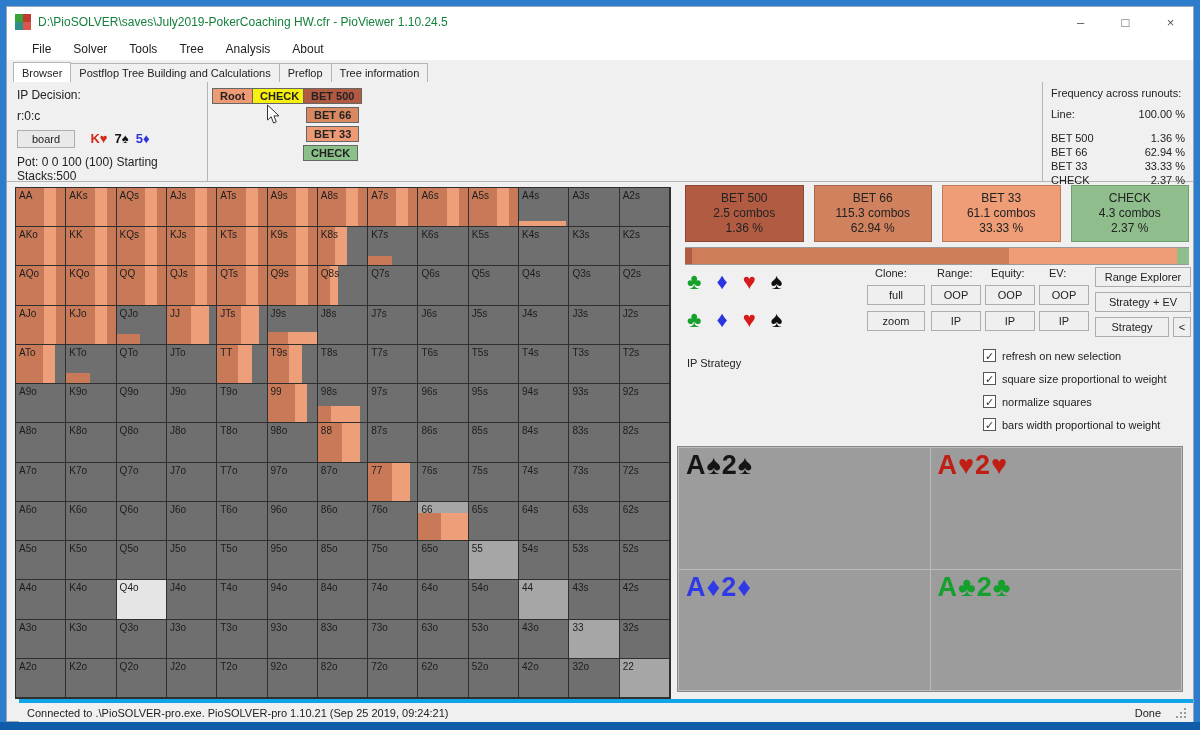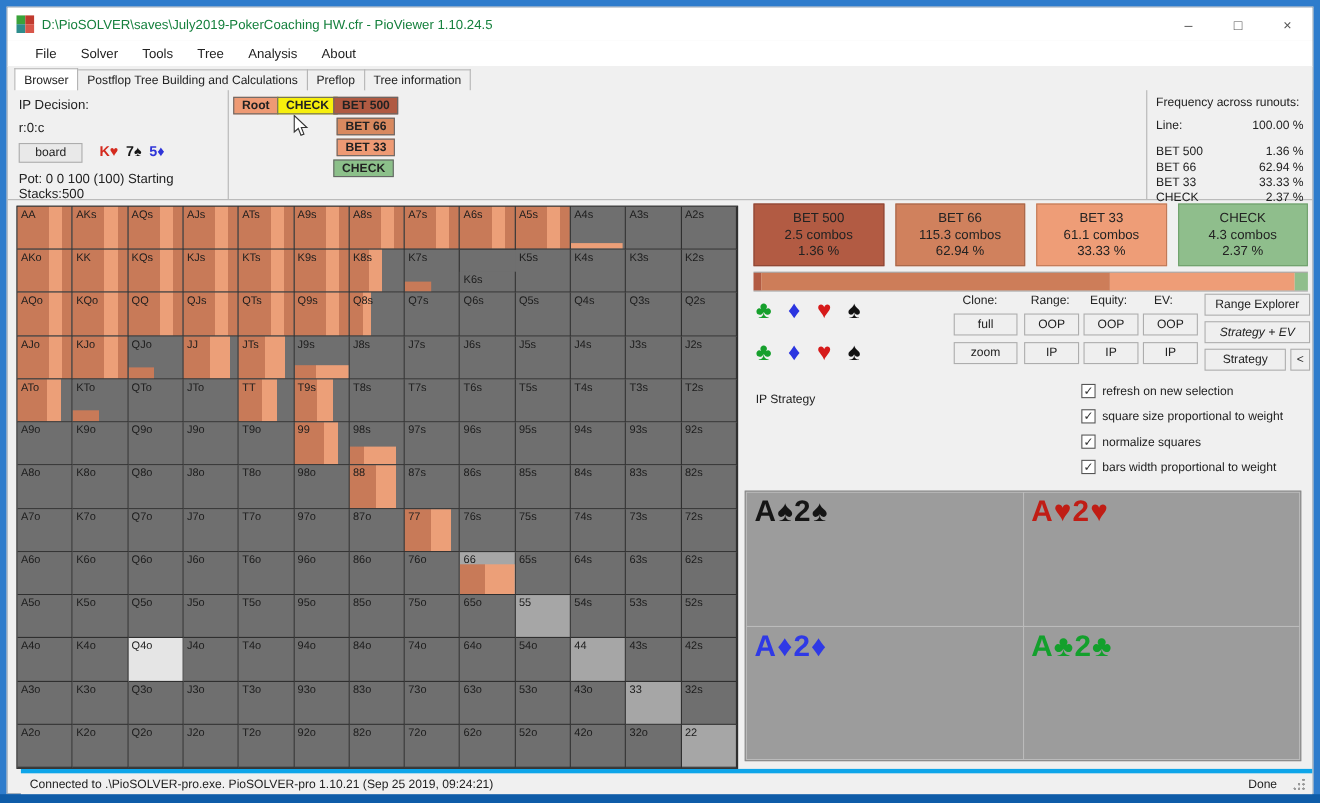--- a/index.html
+++ b/index.html
@@ -220,21 +220,21 @@
           <div class="cell" style="background: linear-gradient(90deg, rgb(200, 122, 88) 0px, rgb(200, 122, 88) 58%, rgb(236, 159, 120) 58%, rgb(236, 159, 120) 82%, rgb(200, 122, 88) 82%, rgb(200, 122, 88) 100%);">
             <span>K9s</span>
           </div>
           <div class="cell" style="background: linear-gradient(90deg, rgb(200, 122, 88) 0px, rgb(200, 122, 88) 35%, rgb(236, 159, 120) 35%, rgb(236, 159, 120) 60%, rgb(111, 111, 111) 60%, rgb(111, 111, 111) 100%);">
             <span>K8s</span>
           </div>
           <div class="cell" style="background: rgb(111, 111, 111);">
             <span>K7s</span>
             <div class="ov" style="left: 0px; bottom: 0px; width: 48%; height: 26%; background: rgb(200, 122, 88);"></div>
           </div>
-          <div class="cell" style="background: rgb(111, 111, 111); margin-top: 20px;">
+          <div class="cell" style="background: rgb(111, 111, 111);">
             <span>K6s</span>
           </div>
           <div class="cell" style="background: rgb(111, 111, 111);">
             <span>K5s</span>
           </div>
           <div class="cell" style="background: rgb(111, 111, 111);">
             <span>K4s</span>
           </div>
           <div class="cell" style="background: rgb(111, 111, 111);">
             <span>K3s</span>
@@ -729,21 +729,21 @@
           <div class="ctl-label" style="left: 364px; top: 2px;">EV:</div>
           <div class="ctl-btn" style="left: 182px; top: 20px; width: 58px;">full</div>
           <div class="ctl-btn" style="left: 182px; top: 46px; width: 58px;">zoom</div>
           <div class="ctl-btn" style="left: 246px; top: 20px; width: 50px;">OOP</div>
           <div class="ctl-btn" style="left: 246px; top: 46px; width: 50px;">IP</div>
           <div class="ctl-btn" style="left: 300px; top: 20px; width: 50px;">OOP</div>
           <div class="ctl-btn" style="left: 300px; top: 46px; width: 50px;">IP</div>
           <div class="ctl-btn" style="left: 354px; top: 20px; width: 50px;">OOP</div>
           <div class="ctl-btn" style="left: 354px; top: 46px; width: 50px;">IP</div>
           <div class="ctl-btn" style="left: 410px; top: 2px; width: 96px;">Range Explorer</div>
-          <div class="ctl-btn" style="left: 410px; top: 27px; width: 96px; font-style: italic;">Strategy + EV</div>
+          <div class="ctl-btn" style="left: 410px; top: 27px; width: 96px;">Strategy + EV</div>
           <div class="ctl-btn" style="left: 410px; top: 52px; width: 74px;">Strategy</div>
           <div class="ctl-btn" style="left: 488px; top: 52px; width: 18px;">&lt;</div>
           <div class="checkline" style="top: 84px;">
             <span class="cbox">✓</span>
             <span>refresh on new selection</span>
           </div>
           <div class="checkline" style="top: 107px;">
             <span class="cbox">✓</span>
             <span>square size proportional to weight</span>
           </div>

